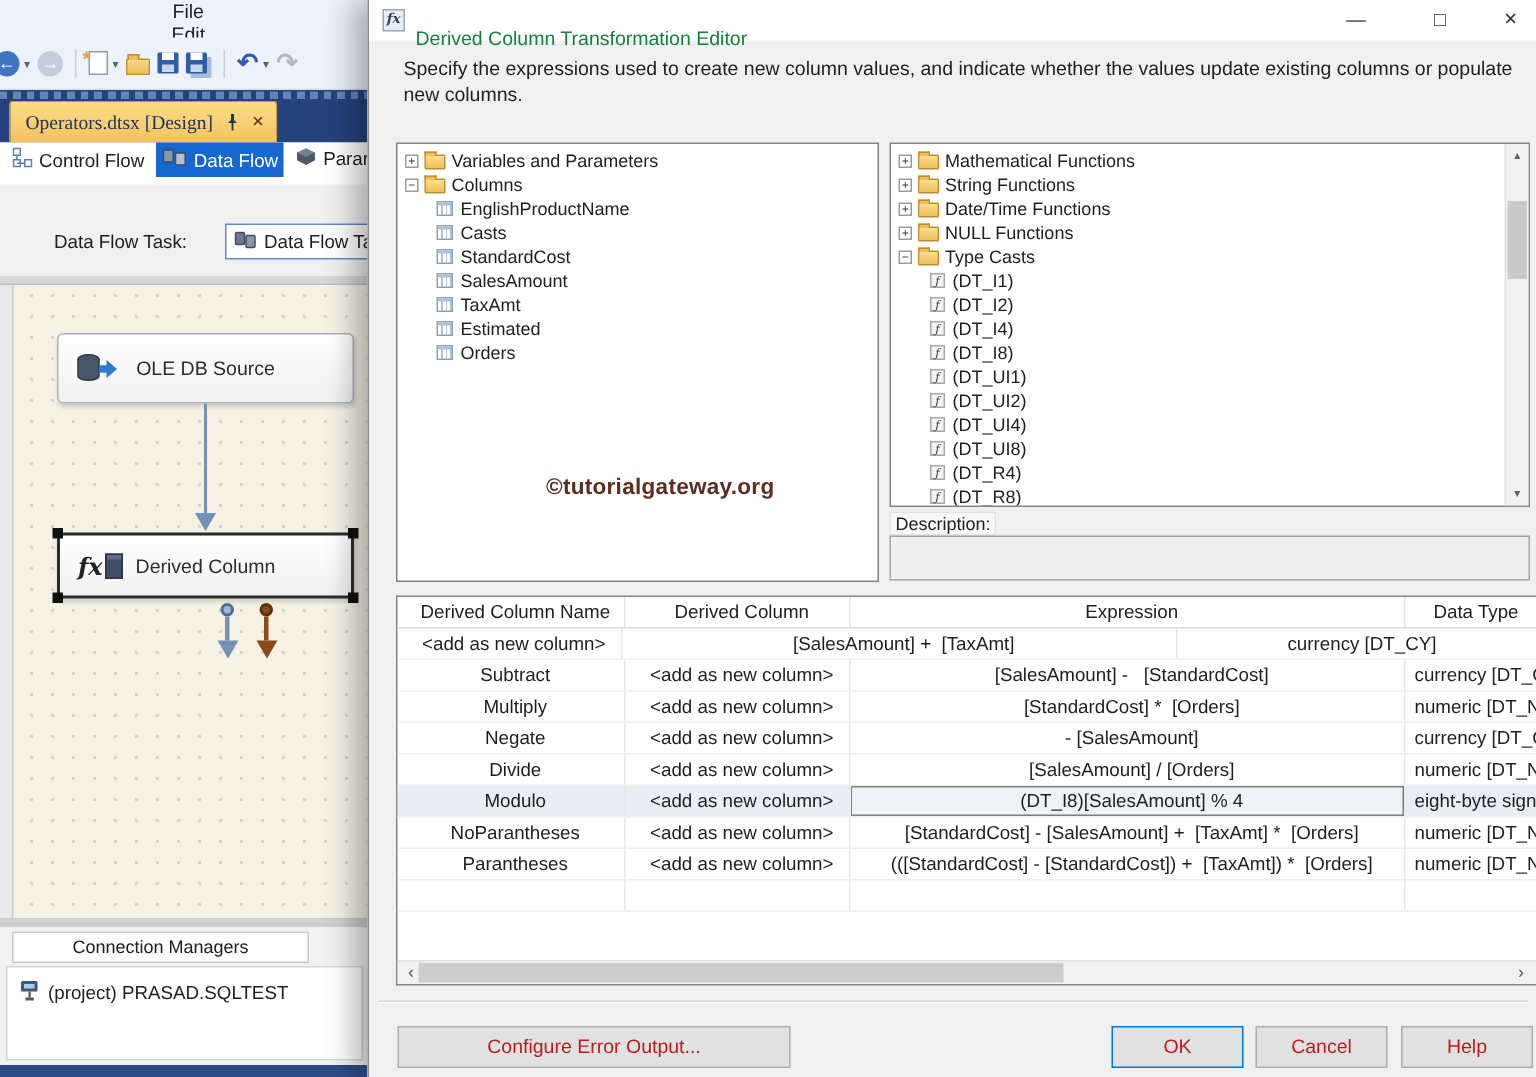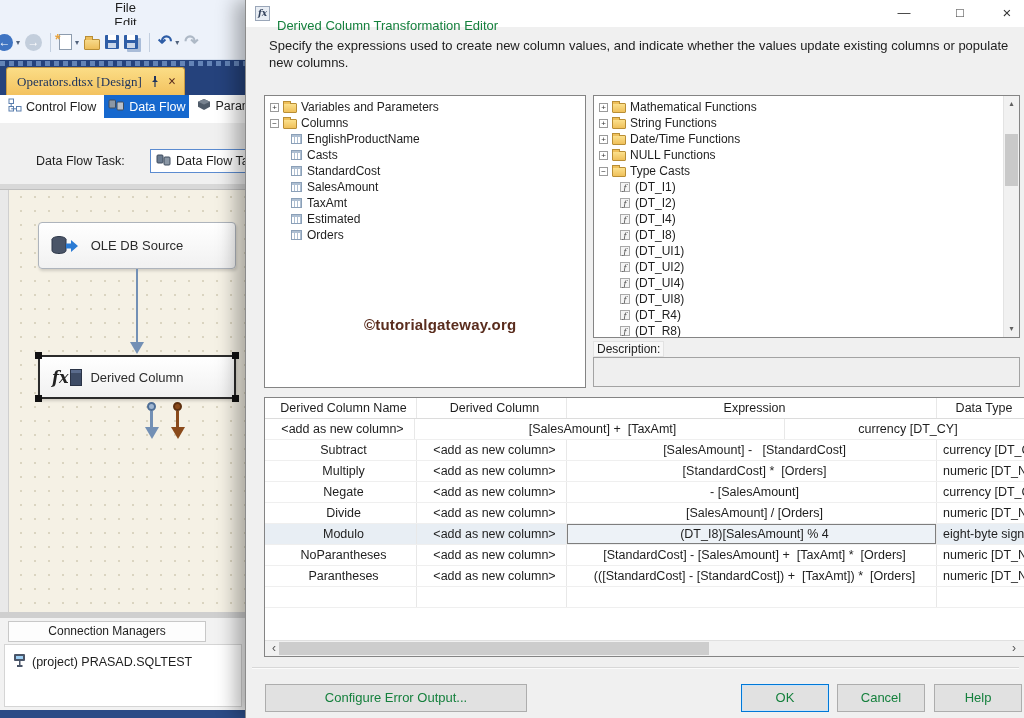--- a/index.html
+++ b/index.html
@@ -115,21 +115,21 @@
   .gc { padding:0 0 0 6px; line-height:20px; white-space:pre; overflow:hidden; border-right:1px solid #E8E8E8; flex:none;text-align:center; }
   .gc.c0 { width:152px; } .gc.c1 { width:150px; } .gc.c2 { width:370px; } .gc.c3 { flex:1; border-right:none; }
   .grow.sel { background:#E8EEF4; }
   .grow.sel .gc.c2 { box-shadow:inset 0 0 0 1px #7E7E7E; background:#EDF2F7; }
   #hscroll { position:absolute; left:0; right:0; bottom:0; height:16px; background:#F1F1F1; border-top:1px solid #E0E0E0; }
   #hscroll .arr { position:absolute; top:0; width:14px; height:15px; text-align:center; font-size:12px; color:#555; line-height:14px; }
   #hscroll .arr.left { left:2px; } #hscroll .arr.right { right:4px; }
   #hscroll .thumb { position:absolute; left:14px; top:1px; width:430px; height:13px; background:#CDCDCD; }
 
   #btn-divider { position:absolute; left:6px; top:667px; width:767px; height:2px; border-top:1px solid #D8D8D8; border-bottom:1px solid #FBFBFB; }
-  .btn { position:absolute; top:684px; height:28px; background:#E1E1E1; border:1px solid #ADADAD; font-size:13px; color:#15803d; text-align:center; line-height:26px; }
+  .btn { position:absolute; top:684px; height:28px; background:#E1E1E1; border:1px solid #ADADAD; font-size:13px; color:#b91c1c; text-align:center; line-height:26px; }
   #btn-cfg { left:19px; width:262px; }
   #btn-ok { left:495px; width:88px; border:1px solid #0078D7; box-shadow:inset 0 0 0 1px #CBE3F7; }
   #btn-cancel { left:591px; width:88px; }
   #btn-help { left:688px; width:88px; }
 </style>
 </head>
 <body>
 
 <div id="vs">
   <div id="menubar">

